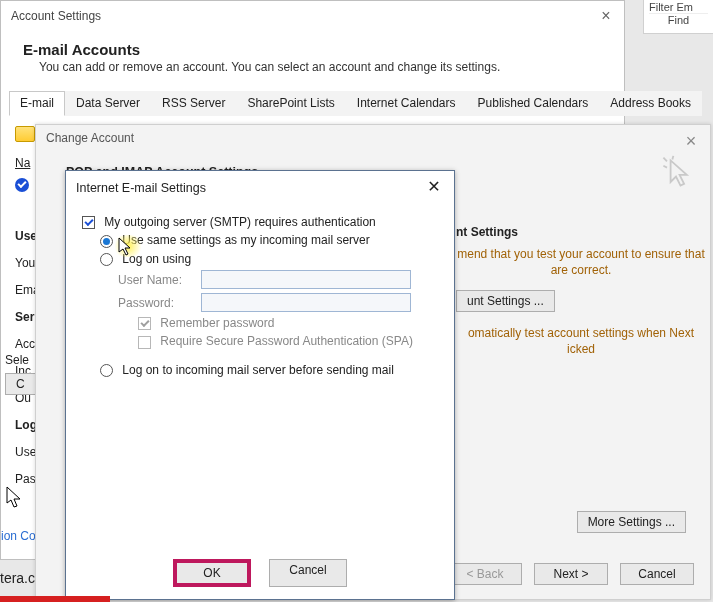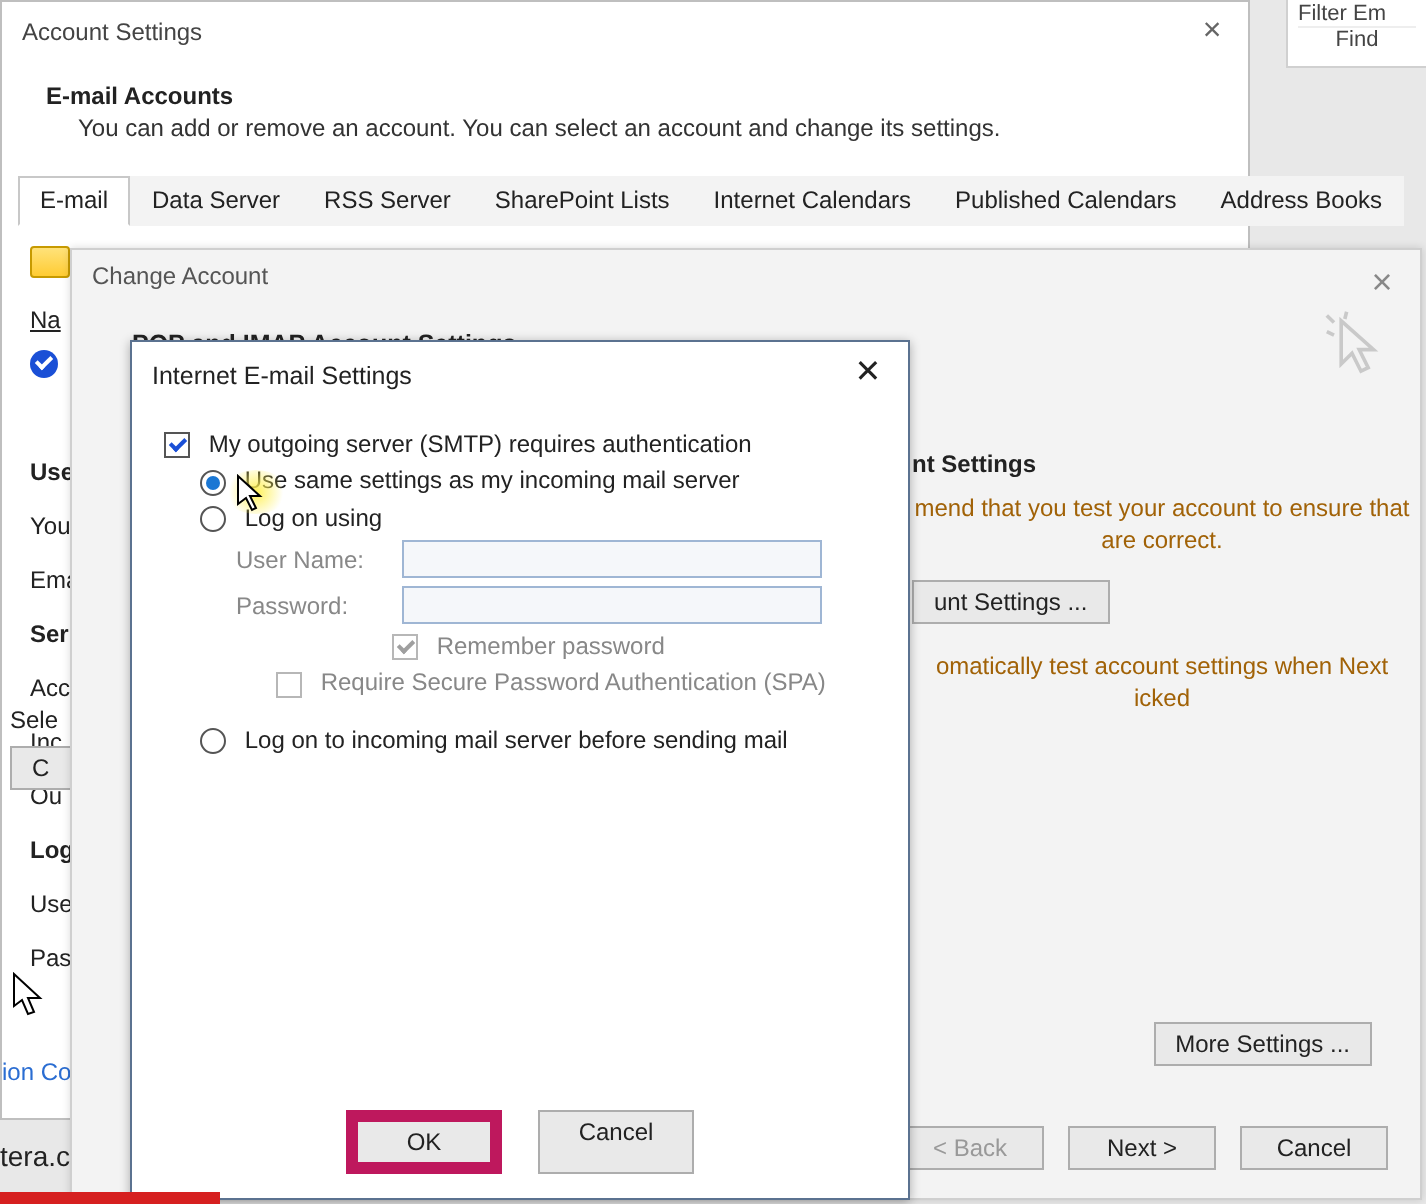--- a/index.html
+++ b/index.html
@@ -50,21 +50,21 @@
     right: 8px; top: 6px;
     font-size: 16px;
     color: #666;
     width: 20px; height: 20px;
     text-align: center;
     line-height: 18px;
   }
   .acct-head {
     padding: 4px 22px 16px 22px;
   }
-  .acct-head-title { font-weight: bold; font-size: 12px; margin-bottom: 2px; }
+  .acct-head-title { font-weight: bold; font-size: 15px; margin-bottom: 2px; }
   .acct-head-desc { font-size: 12px; color: #333; margin-left: 16px; }
   .tabstrip {
     display: flex;
     border-bottom: 1px solid #ef4444;
     margin: 0 8px;
     gap: 0;
     font-size: 12px;
   }
   .tabstrip .tab {
     padding: 4px 10px 5px 10px;
@@ -261,21 +261,21 @@
     border: 1px solid #9fb6d4;
     background: #f5f7fa;
   }
   .row-space { margin-top: 4px; }
   .ies-foot {
     position: absolute;
     bottom: 12px; left: 0; right: 0;
     display: flex; justify-content: center; gap: 18px;
   }
   .ies-foot .graybtn { min-width: 78px; }
-  .ies-foot .okbtn { border: 6px solid #be185d; }
+  .ies-foot .okbtn { border: 4px solid #be185d; }
   .red-bar {
     position: absolute; left: 0; bottom: 0;
     height: 6px; width: 110px;
     background: #d62020;
     z-index: 20;
   }
   .tera {
     position: absolute; left: 0; top: 570px;
     font-size: 14px; color: #222;
   }
@@ -392,21 +392,21 @@
       <span>Log on using</span>
     </div>
     <div class="sub row-space">
       <span class="lbl">User Name:</span>
       <input class="txt" disabled="" style="">
     </div>
     <div class="sub row-space">
       <span class="lbl">Password:</span>
       <input class="txt" type="password" disabled="" style="">
     </div>
-    <div class="sub row-space" style="margin-left:114px">
+    <div class="sub row-space" style="margin-left:56px">
       <span class="ck dis checked"></span>
       <span style="color:#888">Remember password</span>
     </div>
     <div class="sub row-space" style="margin-left:56px">
       <span class="ck dis"></span>
       <span style="color:#888">Require Secure Password Authentication (SPA)</span>
     </div>
     <div class="opt-row" style="margin-top:14px">
       <span class="radio"></span>
       <span>Log on to incoming mail server before sending mail</span>

